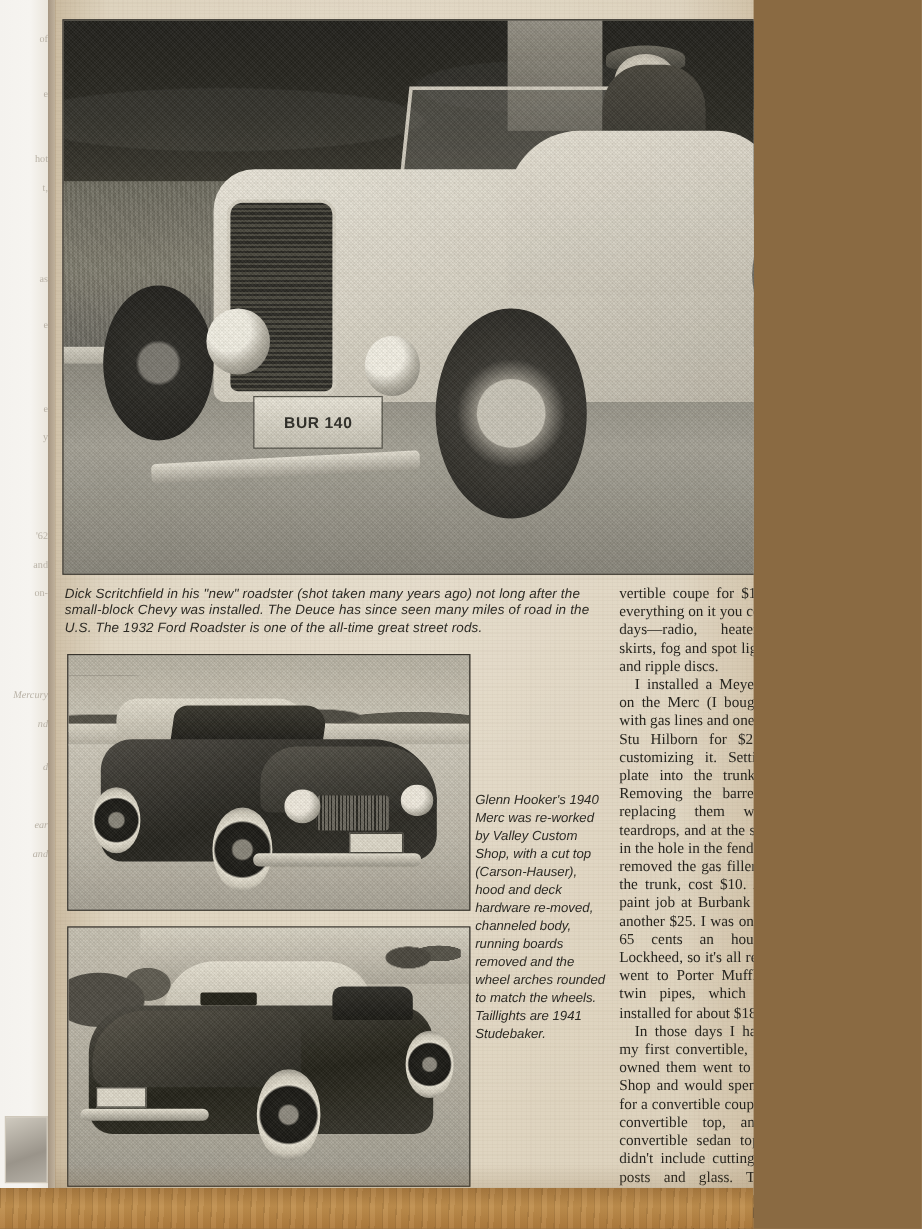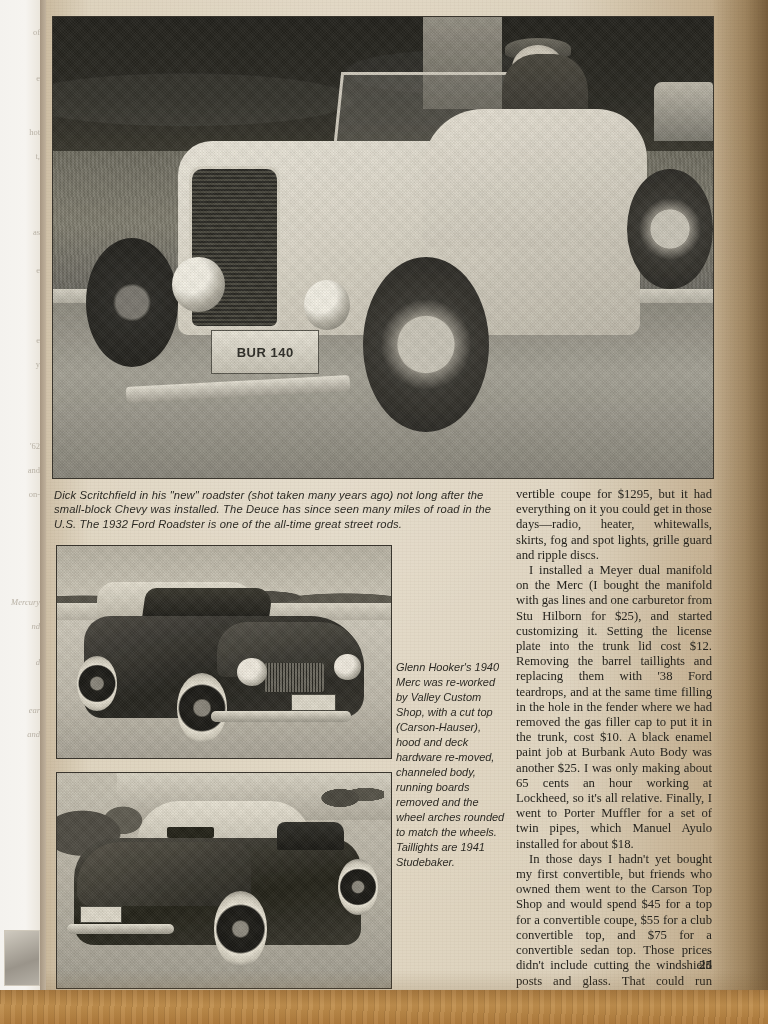--- a/index.html
+++ b/index.html
@@ -9,21 +9,21 @@
   }
   body {
     width: 768px;
     height: 1024px;
     overflow: hidden;
     font-family: "Liberation Serif", serif;
   }
 
   #page {
     position: relative;
-    width: 768px;
+    width: 628px;
     height: 1024px;
     overflow: hidden;
   }
 
   
   .desk {
     position: absolute;
     left: 0; right: 0; bottom: 0;
     height: 34px;
     background:
@@ -321,21 +321,21 @@
       <span class="facing-frag" style="margin-top:30px;">hot</span>
       <span class="facing-frag">t,</span>
       <span class="facing-frag" style="margin-top:52px;">as</span>
       <span class="facing-frag" style="margin-top:14px;">e</span>
       <span class="facing-frag" style="margin-top:46px;">e</span>
       <span class="facing-frag">y</span>
       <span class="facing-frag" style="margin-top:58px;">'62</span>
       <span class="facing-frag">and</span>
       <span class="facing-frag">on-</span>
     </div>
-    <div class="facing-col italic" style="top:584px;">
+    <div class="facing-col italic" style="top:561px;">
       <span class="facing-frag">Mercury</span>
       <span class="facing-frag">nd</span>
       <span class="facing-frag" style="margin-top:12px;">d</span>
       <span class="facing-frag" style="margin-top:24px;">ear</span>
       <span class="facing-frag">and</span>
     </div>
     <div class="facing-thumb"></div>
   </div>
 
   <div class="gutter-left"></div>

